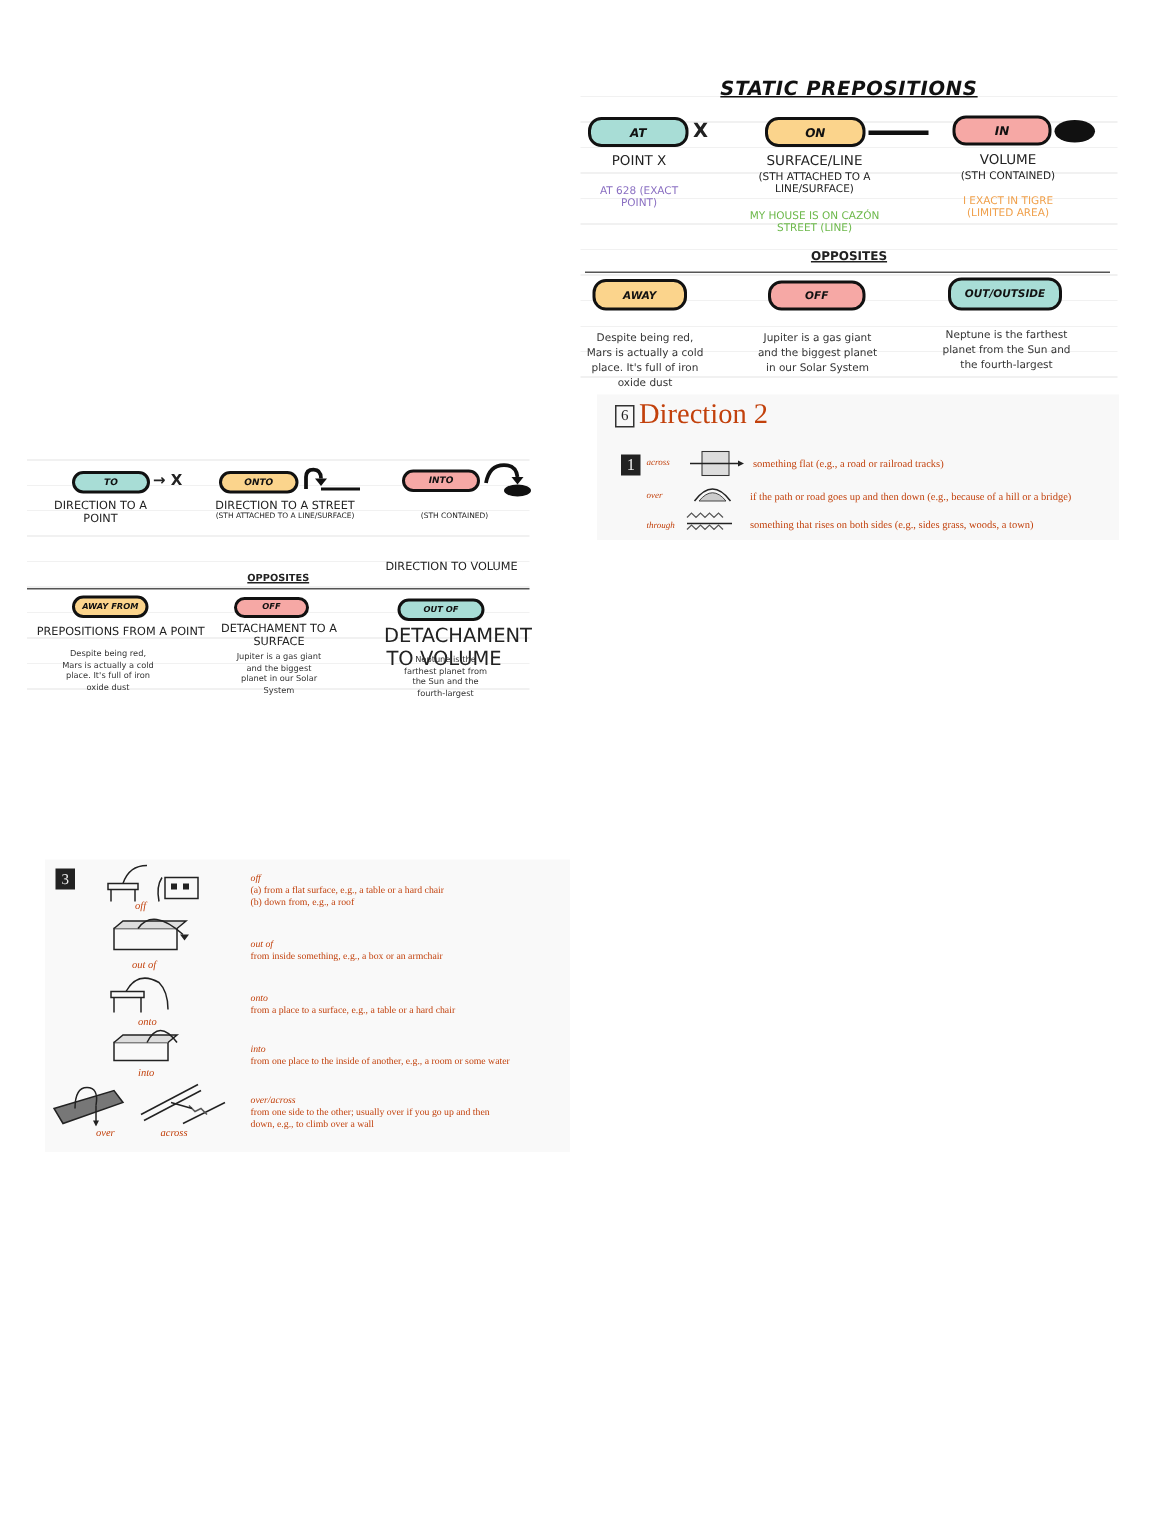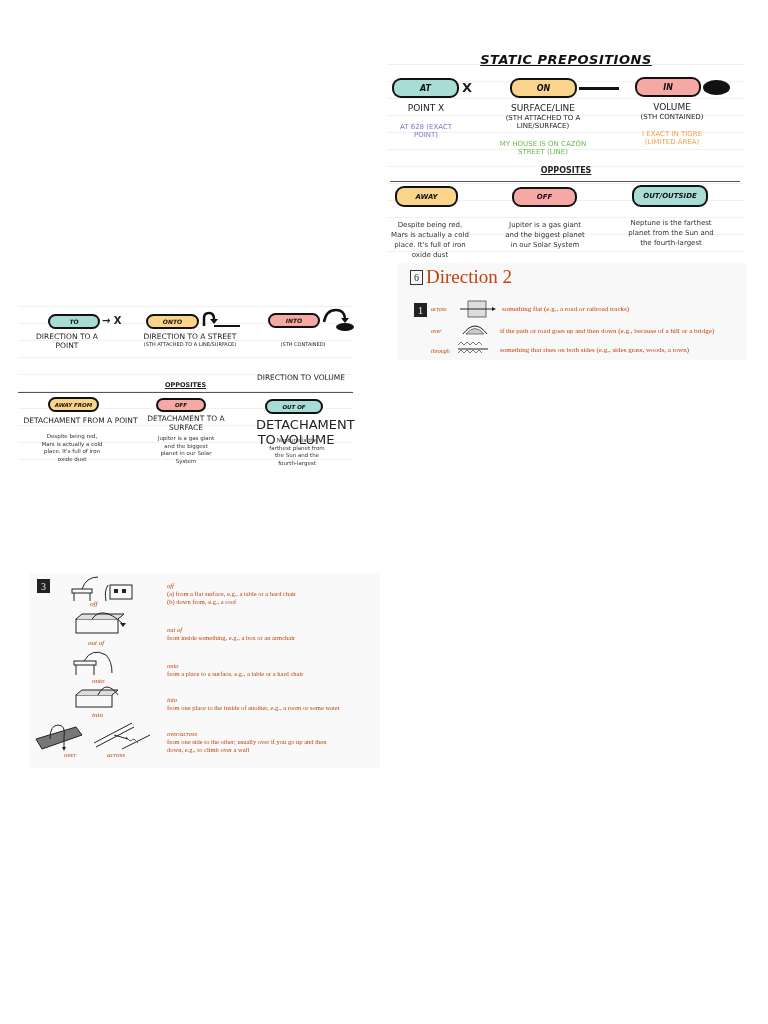--- a/index.html
+++ b/index.html
@@ -112,21 +112,21 @@
       <polygon points="19,10 27,10 23,15" fill="#111"></polygon>
       <ellipse cx="23" cy="19" rx="9" ry="4" fill="#111"></ellipse>
     </svg>
   <div class="abs cap" style="left:233px;top:42px;width:100px;font-size:7.5px;margin-top:41px;">DIRECTION TO VOLUME</div>
   <div class="abs cap" style="left:245px;top:51px;width:80px;font-size:5px;">(STH CONTAINED)</div>
 
   <div class="abs cap" style="left:0;top:91px;width:335px;font-size:6.5px;font-weight:bold;text-decoration:underline;">OPPOSITES</div>
   <div class="rule" style="left:0;top:102px;width:335px;"></div>
 
   <div class="pill yellow" style="left:30px;top:107px;width:51px;height:15px;font-size:5.5px;">AWAY FROM</div>
-  <div class="abs cap" style="left:0;top:126px;width:125px;font-size:7.5px;">DETACHAMENT FROM A POINT</div>
+  <div class="abs cap" style="left:0;top:126px;width:125px;font-size:7.5px;">PREPOSITIONS FROM A POINT</div>
   <div class="abs hand" style="left:23px;top:143px;width:62px;font-size:5.5px;line-height:7.5px;">Despite being red, Mars is actually a cold place. It's full of iron oxide dust</div>
 
   <div class="pill pink" style="left:138px;top:108px;width:50px;height:14px;font-size:5.5px;">OFF</div>
   <div class="abs cap" style="left:128px;top:124px;width:80px;font-size:7.5px;">DETACHAMENT TO A SURFACE</div>
   <div class="abs hand" style="left:138px;top:145px;width:60px;font-size:5.5px;line-height:7.5px;">Jupiter is a gas giant and the biggest planet in our Solar System</div>
 
   <div class="pill teal" style="left:247px;top:109px;width:58px;height:15px;font-size:5.5px;">OUT OF</div>
   <div class="abs cap" style="left:238px;top:127px;width:80px;font-size:13px;">DETACHAMENT TO VOLUME</div>
   <div class="abs hand" style="left:250px;top:147px;width:58px;font-size:5.5px;line-height:7.5px;">Neptune is the farthest planet from the Sun and the fourth-largest</div>
 </div>

